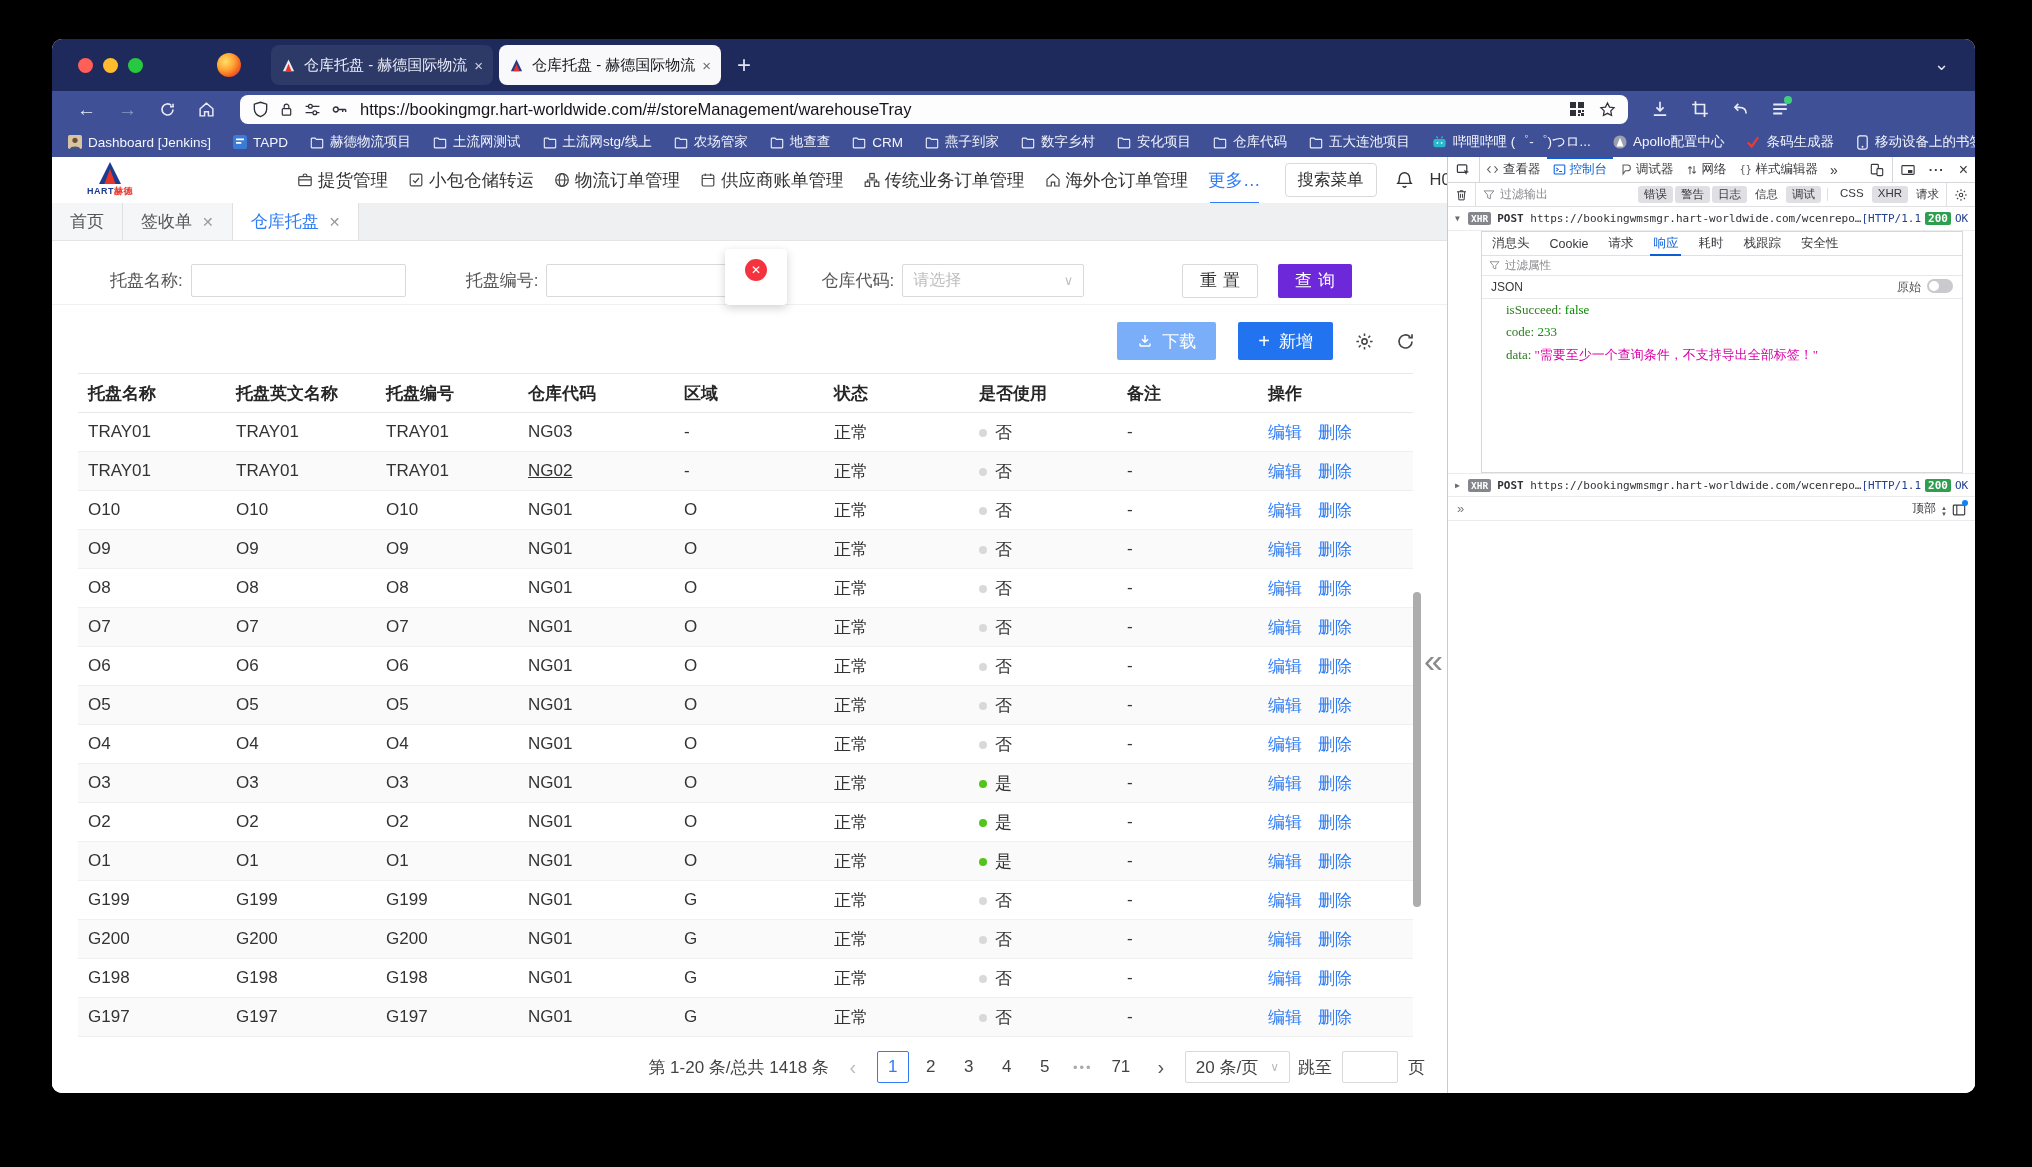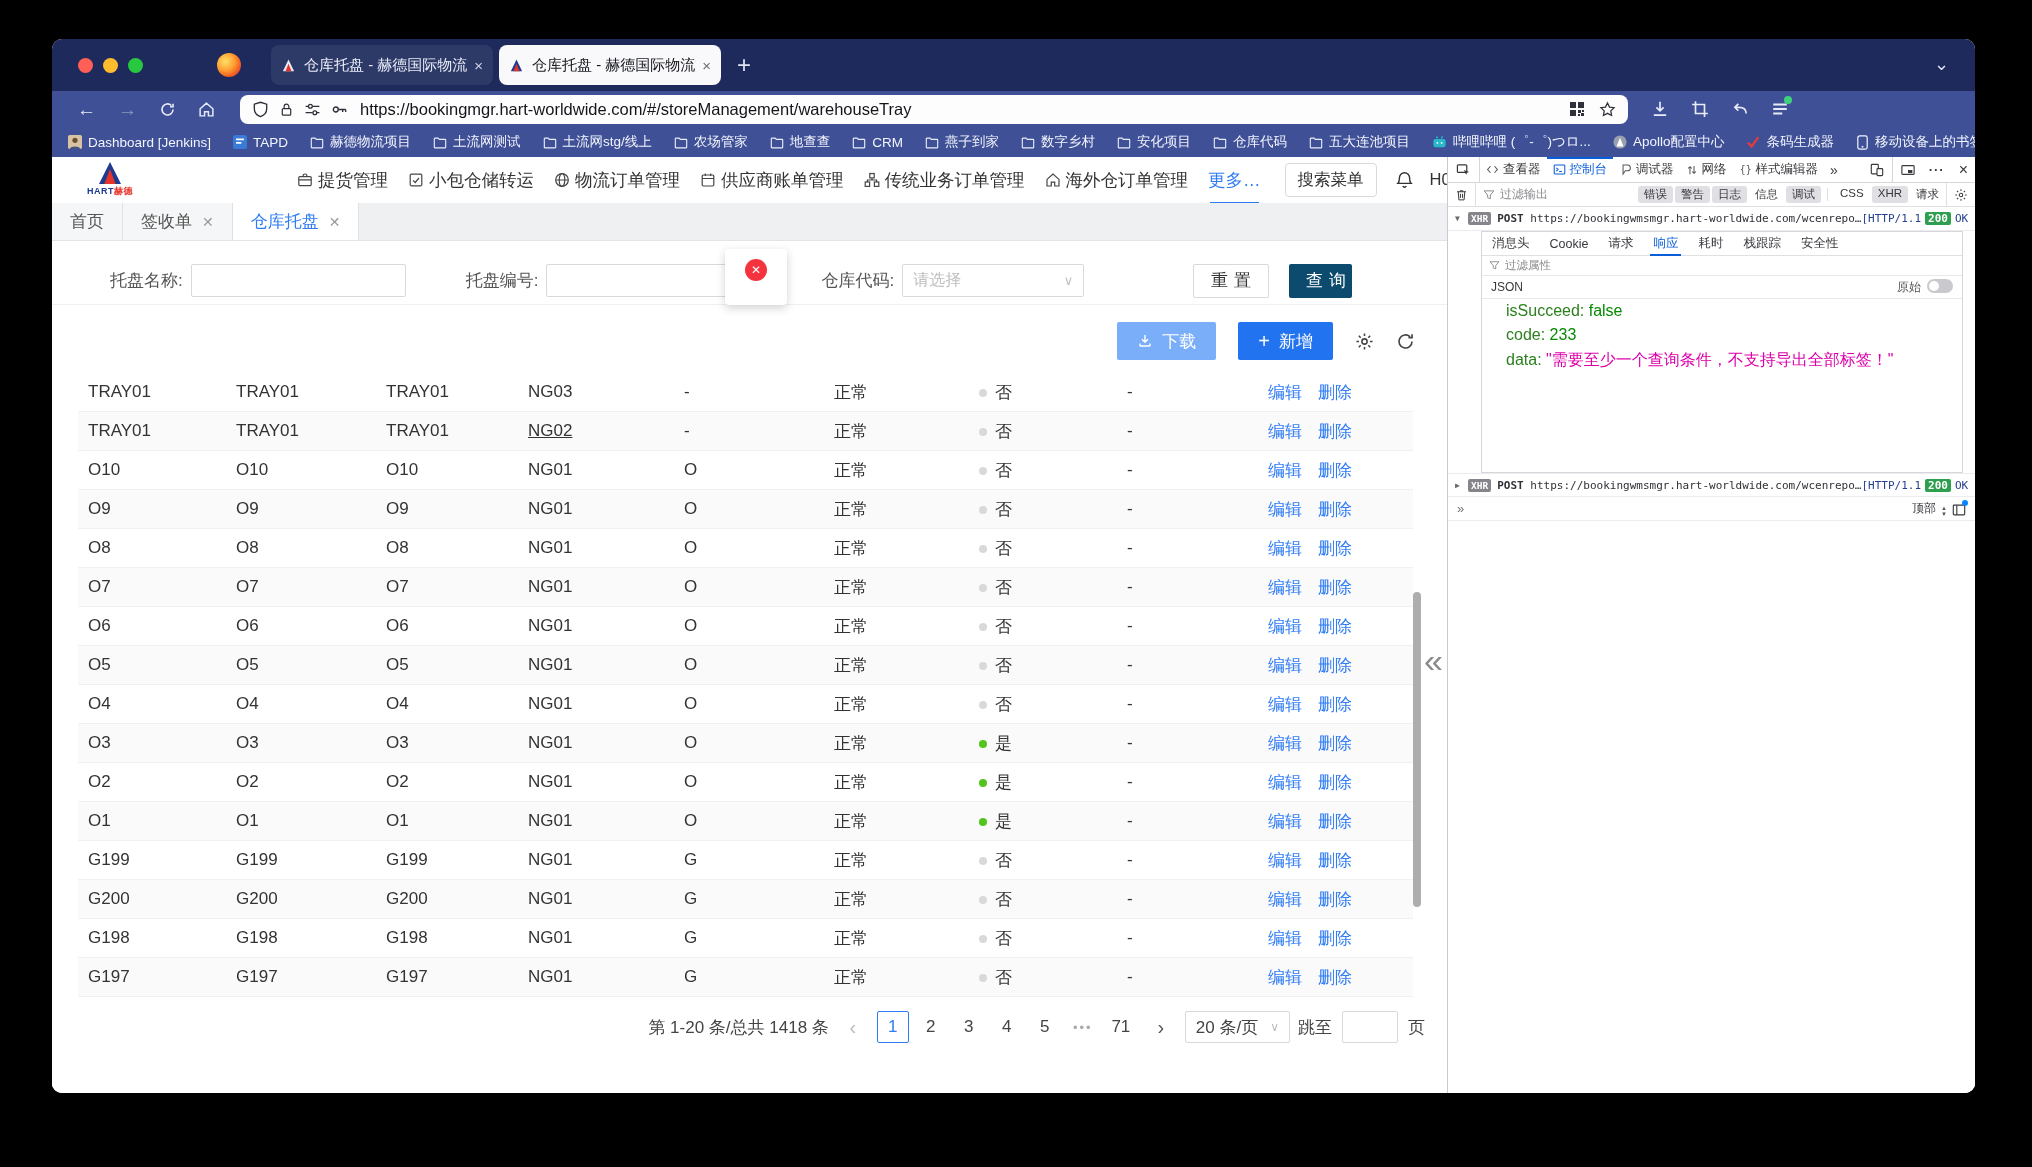--- a/index.html
+++ b/index.html
@@ -57,21 +57,21 @@
 .ptab.active{background:#fff;color:#2f7cf6}
 
 .formrow{display:flex;align-items:center;padding:16px 95px 0 58px;height:64px;border-bottom:1px solid #f0f0f0}
 .fitem{display:flex;align-items:center;margin-right:60px}
 .flabel{font-size:17px;color:#555;margin-right:8px;white-space:nowrap}
 .finput{width:215px;height:33px;border:1px solid #d9d9d9;border-radius:2px;background:#fff}
 .fselect{width:182px;height:33px;border:1px solid #d9d9d9;border-radius:2px;background:#fff;display:flex;align-items:center;justify-content:space-between;padding:0 10px;color:#bfbfbf;font-size:16px}
 .fbtns{margin-left:auto;display:flex;gap:20px}
 .btn{height:34px;padding:0 17px;border-radius:2px;font-size:17px;display:flex;align-items:center;justify-content:center;white-space:nowrap}
 .btn.plain{border:1px solid #d9d9d9;background:#fff;color:#333;letter-spacing:6px;padding-right:11px}
-.btn.primary{background:#0c4a6e;color:#fff;letter-spacing:6px;padding-right:0}
+.btn.primary{background:#6d28d9;color:#fff;letter-spacing:6px;padding-right:11px}
 
 .toast{position:absolute;left:673px;top:92px;width:62px;height:56px;background:#fff;border-radius:4px;box-shadow:0 3px 10px rgba(0,0,0,.18);display:flex;justify-content:center;padding-top:10px;z-index:5}
 .toastic{width:22px;height:22px;border-radius:50%;background:#f5333f;color:#fff;font-size:12px;display:flex;align-items:center;justify-content:center;font-weight:700}
 
 .actions{display:flex;justify-content:flex-end;align-items:center;gap:22px;padding:14px 32px 0 0;height:58px}
 .abtn{height:38px;padding:0 20px;border-radius:2px;color:#fff;font-size:17px;display:flex;align-items:center;gap:9px}
 .abtn.dl{background:#7aaef8}
 .abtn.add{background:#2273f0}
 .iconbtn{color:#444;display:flex}
 
@@ -124,21 +124,21 @@
 .detail{margin:0 12px 0 33px;border:1px solid #d7d7db;height:242px;position:relative}
 .d-tabs{display:flex;align-items:center;height:24px;border-bottom:1px solid #e0e0e2}
 .d-tab{padding:0 10px;font-size:12.5px;color:#38383d;height:100%;display:flex;align-items:center;position:relative;white-space:nowrap}
 .d-tab.active{color:#0b5ed7}
 .d-tab.active::after{content:'';position:absolute;left:7px;right:7px;bottom:-1px;height:2px;background:#0b5ed7}
 .d-filter{height:20px;display:flex;align-items:center;gap:5px;padding:0 7px;color:#8a8a8e;border-bottom:1px solid #e8e8ea;font-size:11.5px}
 .d-jsonhead{height:23px;display:flex;align-items:center;padding:0 9px;border-bottom:1px solid #e8e8ea;color:#38383d;font-size:12px}
 .d-jsonhead .raw{margin-left:auto;display:flex;align-items:flex-start;gap:6px;color:#55555a}
 .togg{width:26px;height:14px;border-radius:7px;background:#c9c9ce;position:relative}
 .togg::after{content:'';position:absolute;left:2px;top:2px;width:10px;height:10px;border-radius:50%;background:#fff}
-.jrow{font-family:Liberation Sans, sans-serif;font-size:16px;padding:3px 0 3px 24px;white-space:nowrap;overflow:hidden}
+.jrow{font-family:Liberation Serif, serif;font-size:13px;padding:3px 0 3px 24px;white-space:nowrap;overflow:hidden}
 .jkey{color:#2c801e}
 .jval-scalar{color:#058b00}
 .jval-str{color:#dd00a9}
 .dt-prompt{display:flex;align-items:center;height:24px;border-bottom:1px solid #ececee;padding:0 9px;color:#777;font-size:13px}
 .dt-prompt .ctx{margin-left:auto;display:flex;align-items:flex-end;gap:5px;color:#38383d;font-size:12px}
 .updown{display:inline-flex;flex-direction:column;font-size:6px;color:#555;line-height:.9}
 .pipdot{position:relative;display:flex}
 .pipdot .bd{position:absolute;right:-2px;top:-3px;width:6px;height:6px;border-radius:50%;background:#0a84ff}
 </style>
 </head>
@@ -538,20 +538,31 @@
               </svg>
             </span>
         <span class="iconbtn">
               <svg width="19" height="19" viewBox="0 0 16 16">
                 <path d="M13.5 8A5.5 5.5 0 1 1 11.7 3.9M13.5 1.8v3h-3" fill="none" stroke="#444" stroke-width="1.4"></path>
               </svg>
             </span>
       </div>
 
       <div class="tablewrap">
+        <div class="t-head" id="thead">
+              <div class="t-cell" style="width: 148px;">托盘名称</div>
+              <div class="t-cell" style="width: 150px;">托盘英文名称</div>
+              <div class="t-cell" style="width: 142px;">托盘编号</div>
+              <div class="t-cell" style="width: 156px;">仓库代码</div>
+              <div class="t-cell" style="width: 150px;">区域</div>
+              <div class="t-cell" style="width: 145px;">状态</div>
+              <div class="t-cell" style="width: 148px;">是否使用</div>
+              <div class="t-cell" style="width: 141px;">备注</div>
+              <div class="t-cell" style="width: 148px;">操作</div>
+            </div>
         <div id="tbody">
               <div class="t-row">
                 <div class="t-cell" style="width: 148px;">TRAY01</div>
                 <div class="t-cell" style="width: 150px;">TRAY01</div>
                 <div class="t-cell" style="width: 142px;">TRAY01</div>
                 <div class="t-cell" style="width: 156px;">NG03</div>
                 <div class="t-cell" style="width: 150px;">-</div>
                 <div class="t-cell" style="width: 145px;">正常</div>
                 <div class="t-cell" style="width: 148px;"><span class="dot gray"></span><span>否</span></div>
                 <div class="t-cell" style="width: 141px;">-</div>

